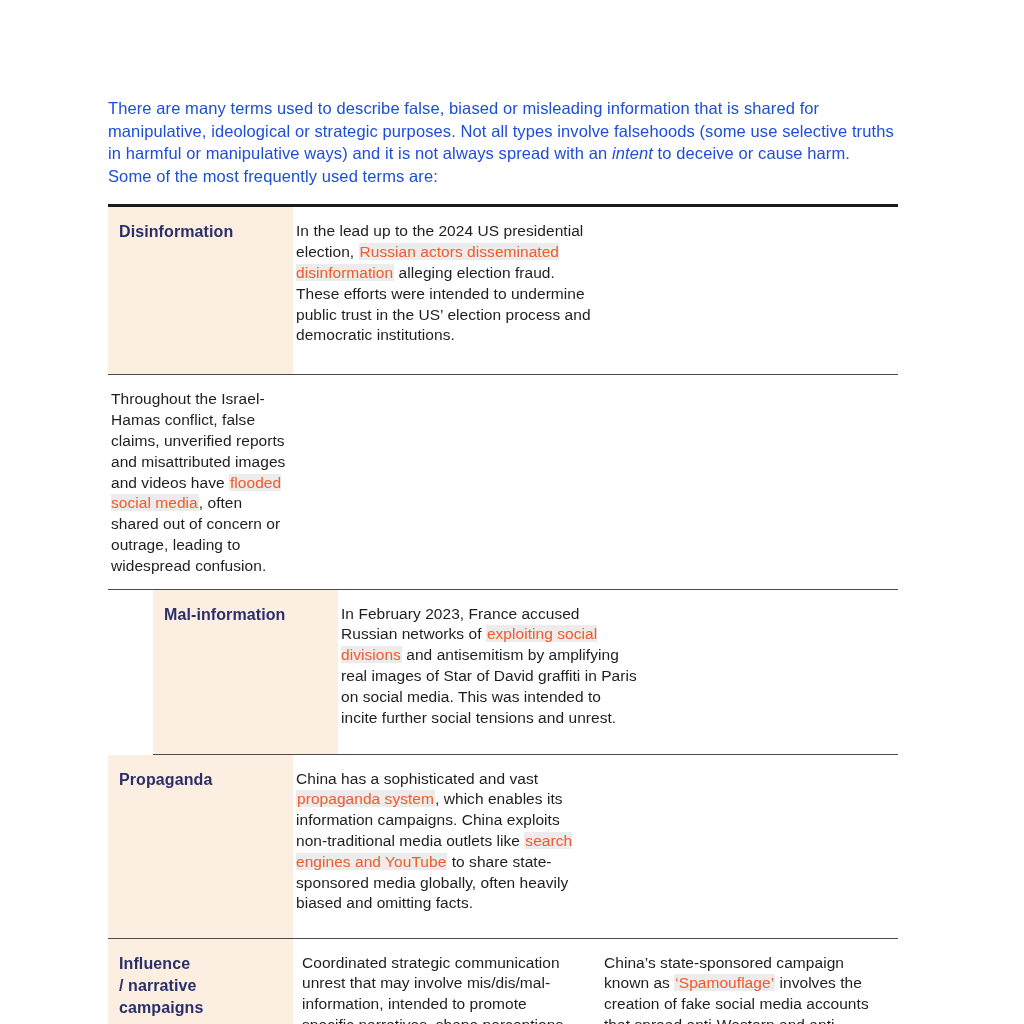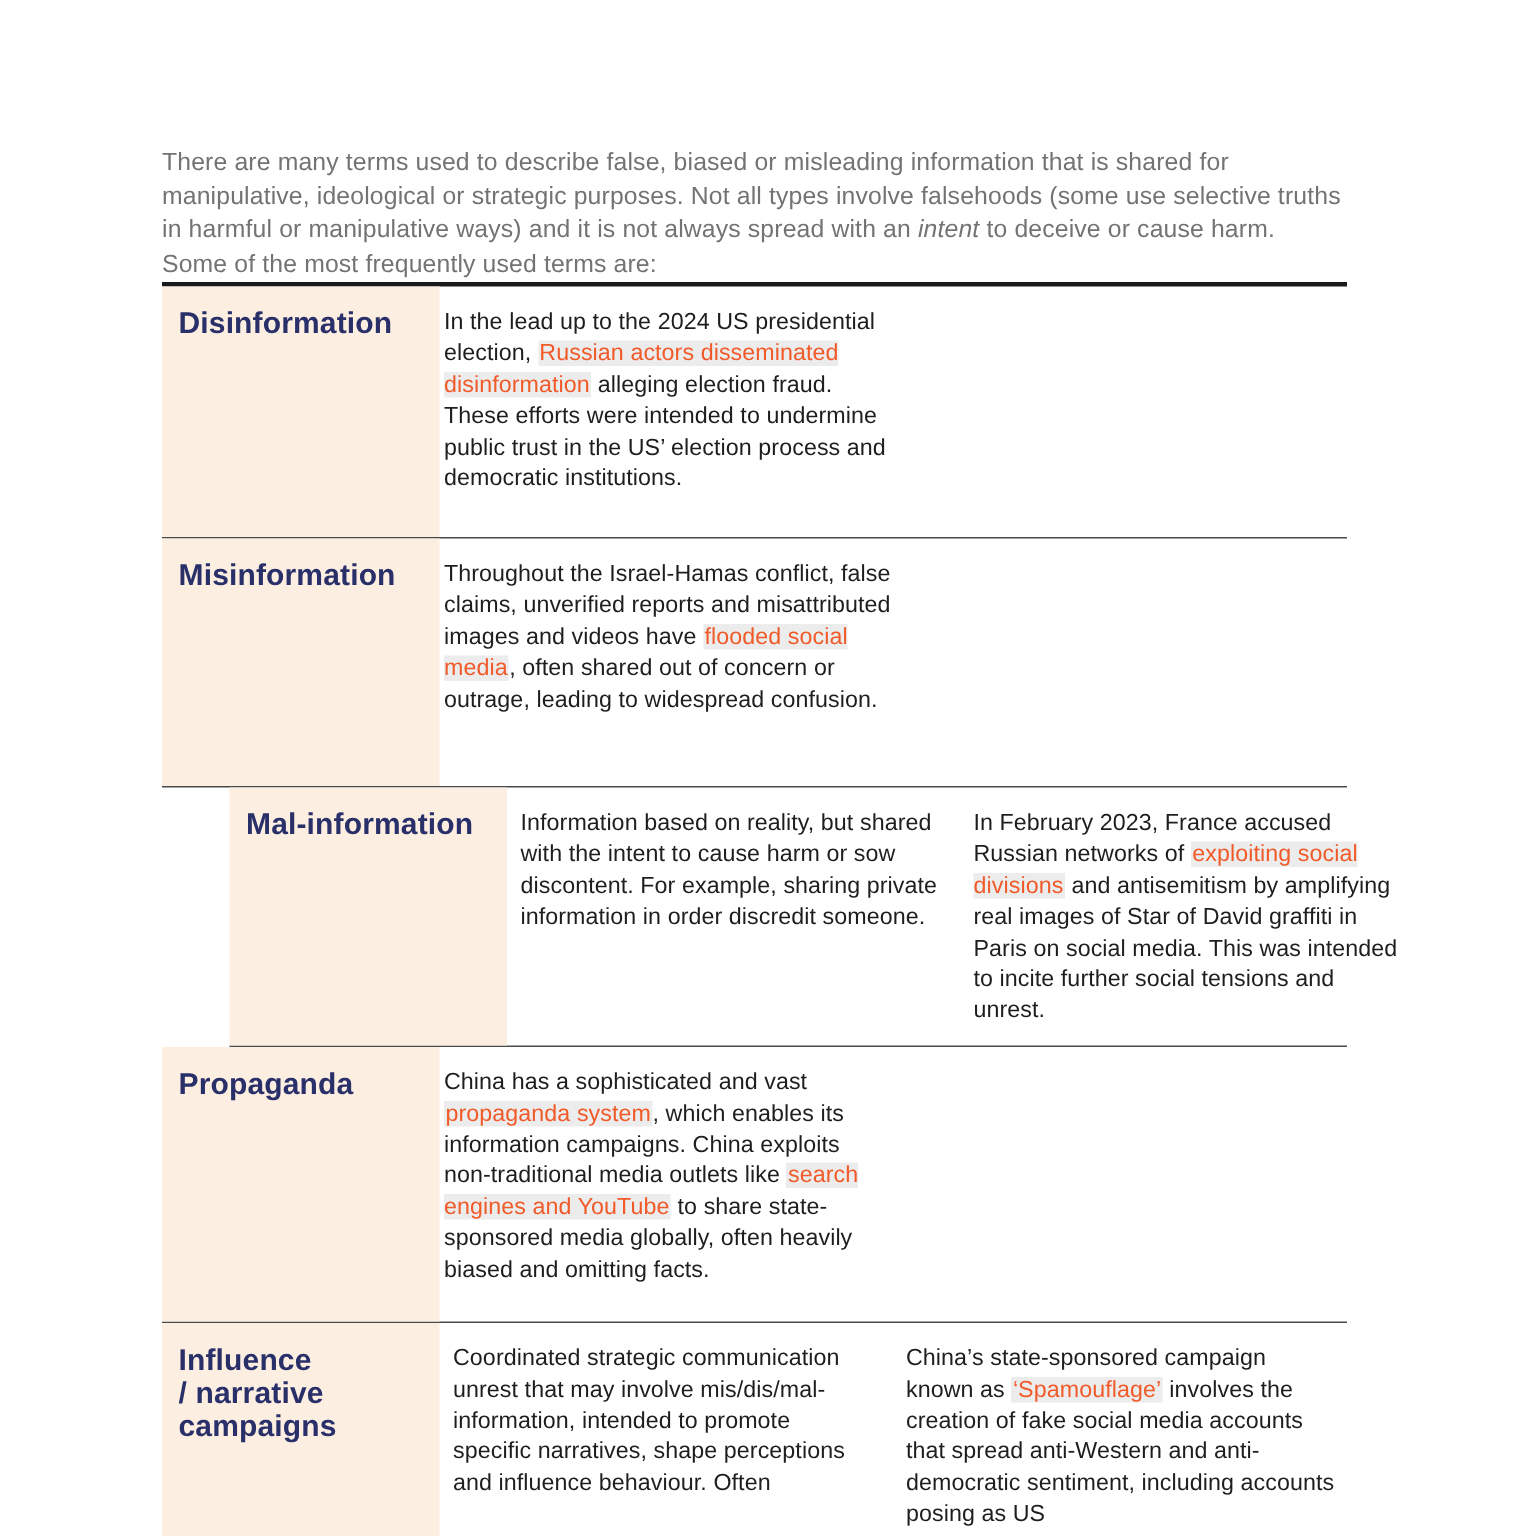--- a/index.html
+++ b/index.html
@@ -21,22 +21,22 @@
   }
   .page {
     position: absolute;
     left: 108px; top: 97px;
     width: 790px;
   }
   .intro {
     font-size: 16.5px;
     line-height: 22.6px;
     letter-spacing: 0.1px;
-    color: #737373;
-    margin-bottom: 1px;
+    color: #1d4ed8;
+    margin-bottom: 17px;
   }
   .intro em { font-style: italic; }
   .terms-table {
     border-top: 3px solid var(--rule_heavy);
     width: 790px;
   }
   .row {
     display: grid;
     grid-template-columns: 185px 308px 297px;
     border-bottom: 1.5px solid var(--rule_light);
@@ -46,21 +46,21 @@
   .row:nth-child(3) { min-height: 165px; margin-left: 45px; }
   .row:nth-child(4) { min-height: 184px; }
   .row:nth-child(5) { min-height: 200px; border-bottom: none; }
   .term-cell {
     background: var(--term_bg);
     padding: 14px 12px 12px 11px;
   }
   .term {
     color: var(--term);
     font-weight: bold;
-    font-size: 20px;
+    font-size: 16px;
     line-height: 22px;
     letter-spacing: 0.1px;
     white-space: pre-line;
   }
   .def-cell  { padding: 14px 18px 12px 9px; }
   .ex-cell   { padding: 14px 6px 12px 3px; }
   .def-text, .ex-text {
     font-size: 15.5px;
     line-height: 20.8px;
     letter-spacing: 0.05px;
@@ -83,34 +83,28 @@
   <div class="row">
     <div class="term-cell">
       <span class="term">Disinformation</span>
     </div>
     <div class="ex-cell">
       <span class="ex-text"><span>In the lead up to the 2024 US presidential election, </span><span class="ex-link">Russian actors disseminated disinformation</span><span> alleging election fraud. These efforts were intended to undermine public trust in the US’ election process and democratic institutions.</span></span>
     </div>
   </div>
 
   <div class="row">
-    <div class="term-cell">
-      <span class="term">Misinformation</span>
-    </div>
     <div class="ex-cell">
       <span class="ex-text"><span>Throughout the Israel-Hamas conflict, false claims, unverified reports and misattributed images and videos have </span><span class="ex-link">flooded social media</span><span>, often shared out of concern or outrage, leading to widespread confusion.</span></span>
     </div>
   </div>
 
   <div class="row">
     <div class="term-cell">
       <span class="term">Mal-information</span>
-    </div>
-    <div class="def-cell">
-      <span class="def-text">Information based on reality, but shared with the intent to cause harm or sow discontent. For example, sharing private information in order discredit someone.</span>
     </div>
     <div class="ex-cell">
       <span class="ex-text"><span>In February 2023, France accused Russian networks of </span><span class="ex-link">exploiting social divisions</span><span> and antisemitism by amplifying real images of Star of David graffiti in Paris on social media. This was intended to incite further social tensions and unrest.</span></span>
     </div>
   </div>
 
   <div class="row">
     <div class="term-cell">
       <span class="term">Propaganda</span>
     </div>

